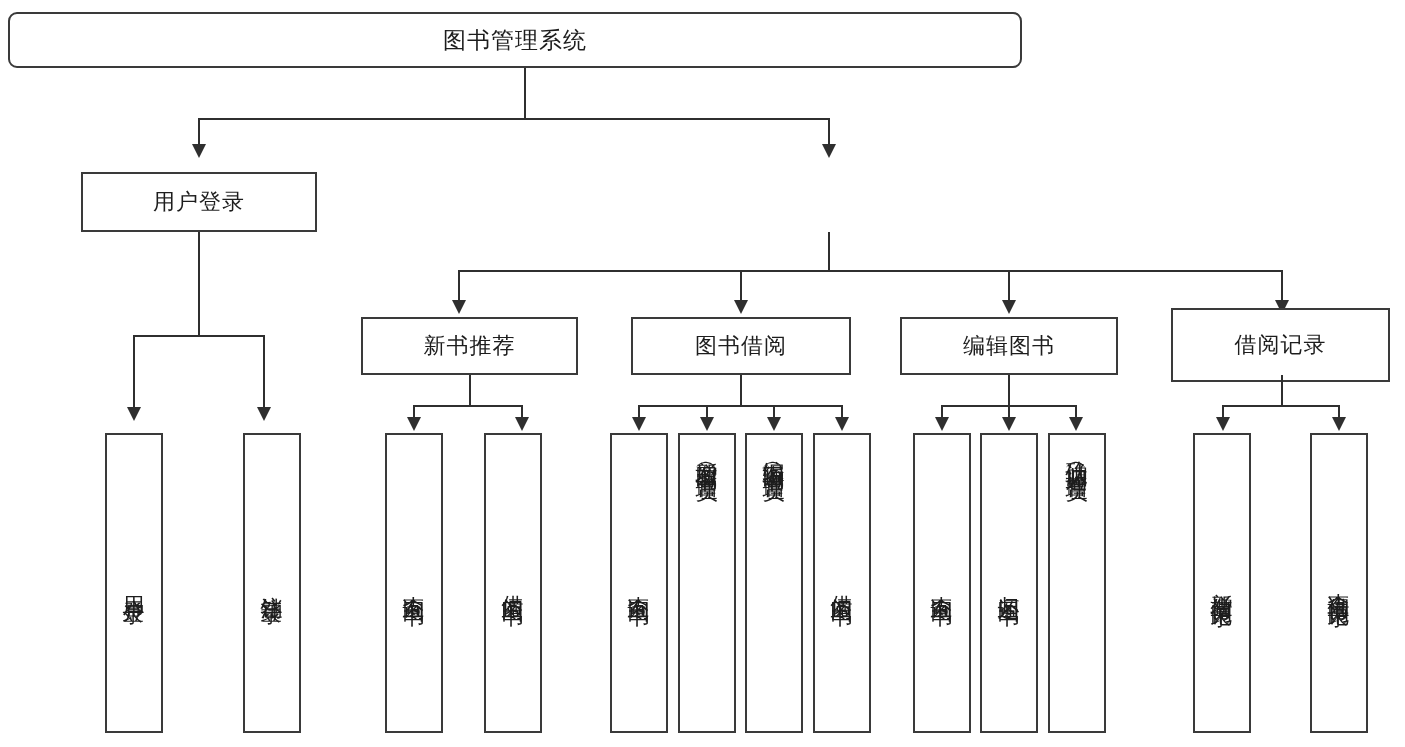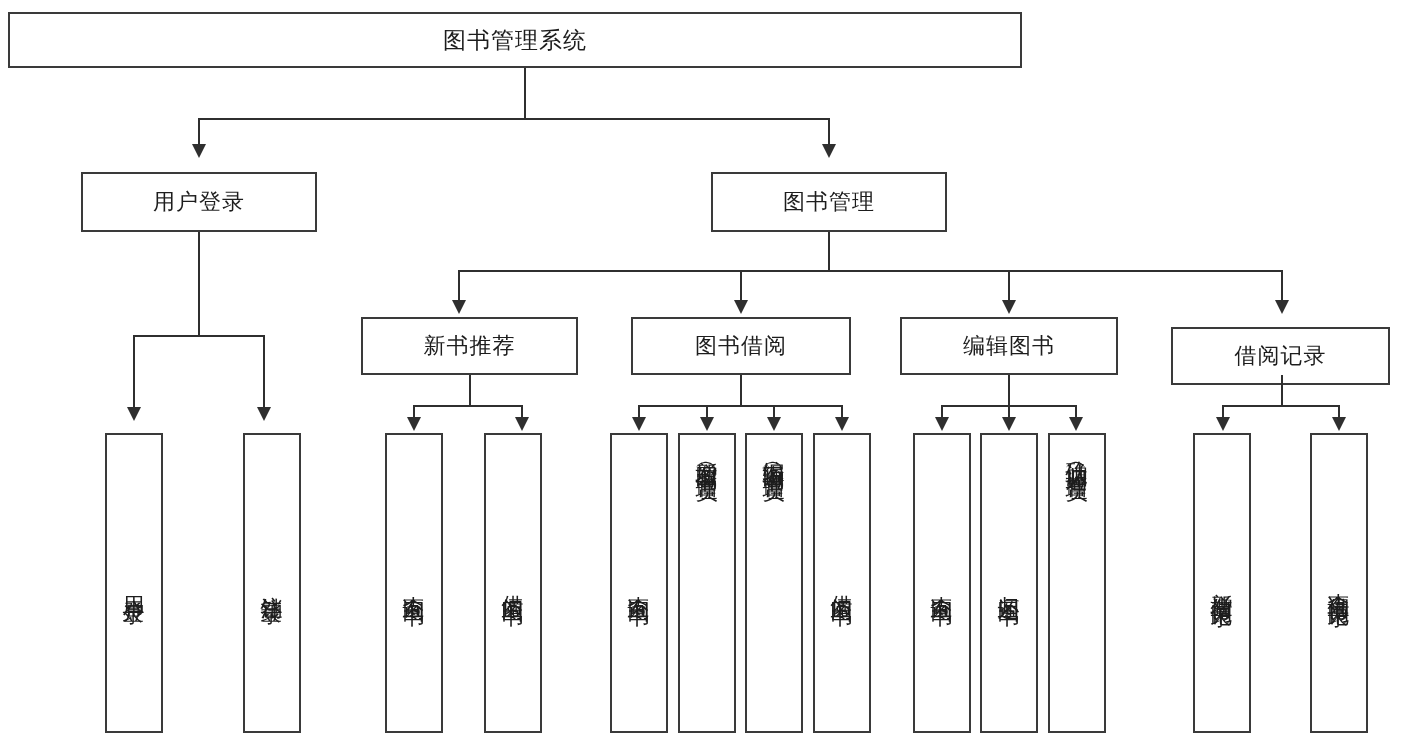--- a/index.html
+++ b/index.html
@@ -78,40 +78,37 @@
     letter-spacing:0.5px;
     white-space:nowrap;
     user-select:none;
   }
 </style>
 </head>
 <body>
 
 <div id="diagram">
 
-  <div class="node root" style="left:8px;top:12px;width:1014px;height:56px;">
+  <div class="node root" style="left:8px;top:12px;width:1014px;height:56px;border-radius:9px;">
     <span class="lbl">图书管理系统</span>
   </div>
 
   <div class="vline" style="left:524px;top:68px;height:50px;"></div>
 
   <div class="hline" style="left:198px;top:118px;width:632px;"></div>
 
   <div class="vline" style="left:198px;top:118px;height:26px;"></div>
   <div class="arrow" style="left:192px;top:144px;"></div>
   <div class="vline" style="left:828px;top:118px;height:26px;"></div>
   <div class="arrow" style="left:822px;top:144px;"></div>
 
   <div class="node" style="left:81px;top:172px;width:236px;height:60px;">
     <span class="lbl">用户登录</span>
   </div>
 
-  <div class="node" style="left:711px;top:172px;width:236px;height:60px;">
-    <span class="lbl">图书管理</span>
-  </div>
 
   <div class="vline" style="left:198px;top:232px;height:103px;"></div>
   <div class="hline" style="left:133px;top:335px;width:131px;"></div>
   <div class="vline" style="left:133px;top:335px;height:72px;"></div>
   <div class="arrow" style="left:127px;top:407px;"></div>
   <div class="vline" style="left:263px;top:335px;height:72px;"></div>
   <div class="arrow" style="left:257px;top:407px;"></div>
 
   <div class="vline" style="left:828px;top:232px;height:38px;"></div>
   <div class="hline" style="left:458px;top:270px;width:823px;"></div>
@@ -126,21 +123,21 @@
 
   <div class="node" style="left:631px;top:317px;width:220px;height:58px;">
     <span class="lbl">图书借阅</span>
   </div>
   <div class="node" style="left:361px;top:317px;width:217px;height:58px;">
     <span class="lbl">新书推荐</span>
   </div>
   <div class="node" style="left:900px;top:317px;width:218px;height:58px;">
     <span class="lbl">编辑图书</span>
   </div>
-  <div class="node" style="left:1171px;top:327px;width:219px;height:58px;">
+  <div class="node" style="left:1171px;top:308px;width:219px;height:74px;">
     <span class="lbl">借阅记录</span>
   </div>
 
   <div class="vline" style="left:469px;top:375px;height:30px;"></div>
   <div class="hline" style="left:413px;top:405px;width:110px;"></div>
   <div class="vline" style="left:413px;top:405px;height:12px;"></div>
   <div class="arrow" style="left:407px;top:417px;"></div>
   <div class="vline" style="left:521px;top:405px;height:12px;"></div>
   <div class="arrow" style="left:515px;top:417px;"></div>
 

